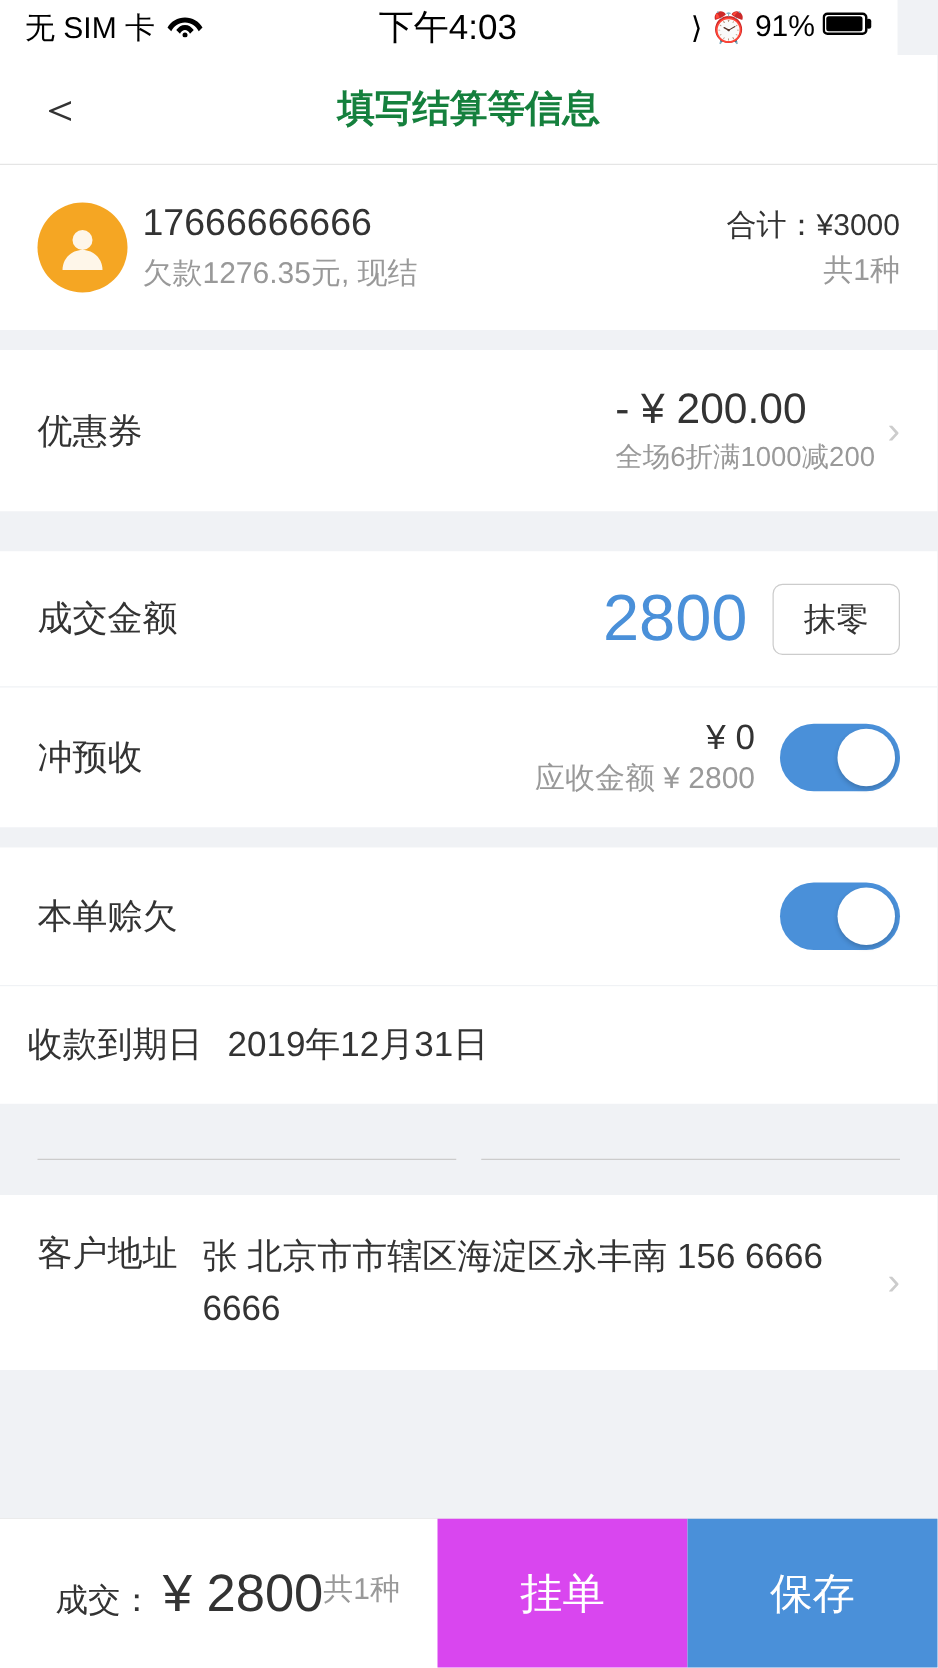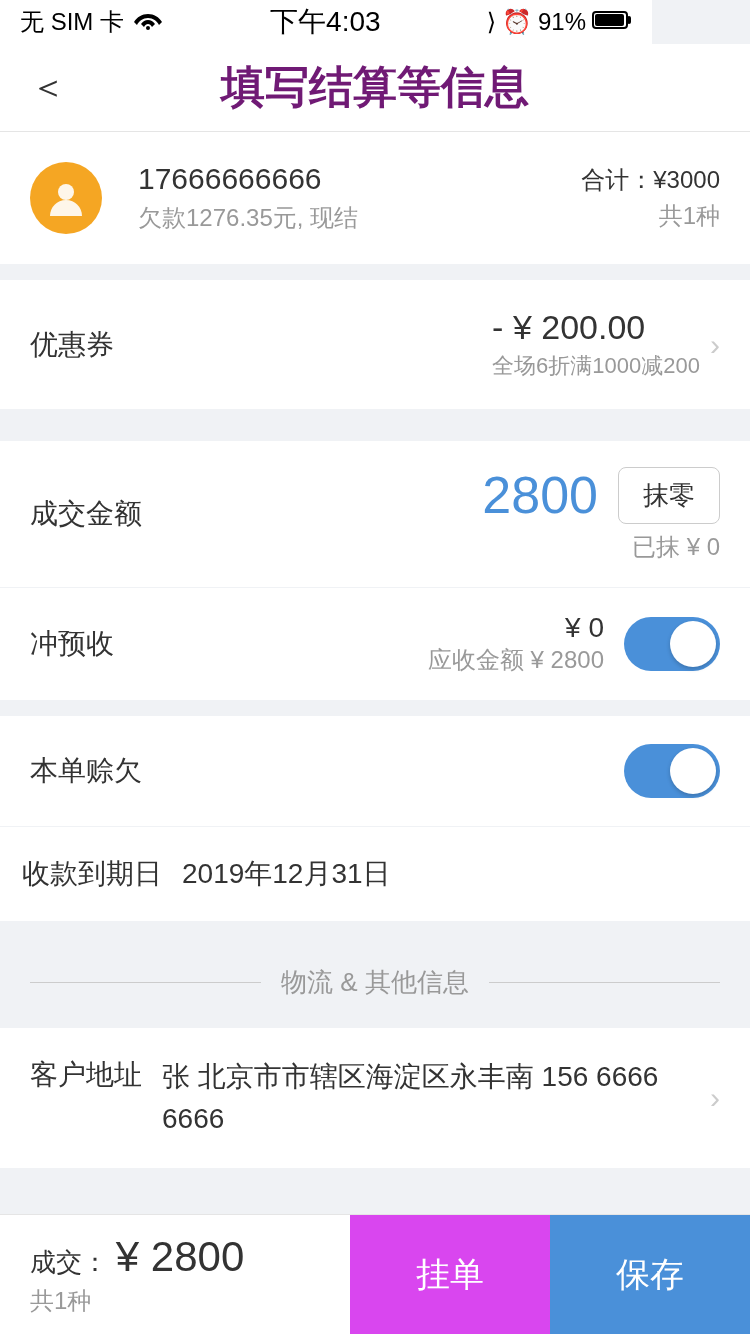--- a/index.html
+++ b/index.html
@@ -9,21 +9,21 @@
       min-height: 1334px;
       font-family: -apple-system, 'PingFang SC', 'Helvetica Neue', sans-serif;
       background: #f0f2f5;
       font-size: 28px;
       color: #333;
       position: relative;
     }
 
     
     .status-bar {
-      width: 652px;
+      width: 718px;
       height: 44px;
       background: #fff;
       display: flex;
       align-items: center;
       justify-content: space-between;
       padding: 0 20px;
       font-size: 24px;
       color: #000;
     }
     .status-left { display: flex; align-items: center; gap: 8px; }
@@ -42,43 +42,43 @@
       border-bottom: 1px solid #e5e5e5;
     }
     .nav-back {
       position: absolute;
       left: 30px;
       font-size: 36px;
       color: #333;
       cursor: pointer;
     }
     .nav-title {
-      font-size: 44px;
+      font-size: 30px;
       font-weight: 600;
-      color: #701a75;
+      color: #15803d;
     }
 
     
     .content {
       padding-bottom: 120px;
     }
 
     
     .customer-card {
       background: #fff;
       padding: 30px;
       display: flex;
       align-items: center;
       justify-content: space-between;
       margin-bottom: 16px;
     }
     .customer-left {
       display: flex;
       align-items: flex-start;
-      gap: 36px;
+      gap: 12px;
     }
     .avatar {
       width: 72px;
       height: 72px;
       border-radius: 50%;
       background: #f5a623;
       display: flex;
       align-items: center;
       justify-content: center;
       color: #fff;
@@ -236,22 +236,22 @@
       height: 120px;
       background: #fff;
       display: flex;
       align-items: center;
       border-top: 1px solid #e5e5e5;
     }
     .bottom-left {
       flex: 1;
       padding: 0 30px;
       display: flex;
-      flex-direction: column;
-      justify-content: flex-start;
+      flex-direction: row;
+      justify-content: flex-end;
     }
     .bottom-deal { font-size: 26px; color: #333; }
     .bottom-amount { font-size: 42px; font-weight: 500; color: #333; display: inline; }
     .bottom-count { font-size: 24px; color: #999; margin-top: 4px; }
     .bottom-buttons { display: flex; height: 100%; }
     .btn-hang {
       width: 200px;
       height: 100%;
       background: #d946ef;
       display: flex;
@@ -348,21 +348,20 @@
   <div class="section-divider"></div>
 
   <div class="form-section">
     <div class="form-row">
       <div class="form-label">成交金额</div>
       <div>
         <div class="amount-right">
           <span class="amount-value">2800</span>
           <button class="round-btn">抹零</button>
         </div>
-        <div class="amount-sub">已抹  ¥ 0</div>
       </div>
     </div>
 
     <div class="form-row">
       <div class="form-label">冲预收</div>
       <div style="display:flex;align-items:center;gap:20px;">
         <div class="prepay-info">
           <div class="prepay-amount">¥ 0</div>
           <div class="prepay-sub">应收金额 ¥ 2800</div>
         </div>
@@ -382,21 +381,20 @@
     </div>
   </div>
 
   <div class="date-row">
     <span class="date-label">收款到期日</span>
     <span class="date-value">2019年12月31日</span>
   </div>
 
   <div class="logistics-section">
     <div class="logistics-line"></div>
-    <span class="logistics-text">物流 &amp; 其他信息</span>
     <div class="logistics-line"></div>
   </div>
 
   <div class="address-row">
     <span class="address-label">客户地址</span>
     <span class="address-value">张 北京市市辖区海淀区永丰南 156 6666 6666</span>
     <span class="address-arrow">›</span>
   </div>
 
   <div class="empty-area"></div>

